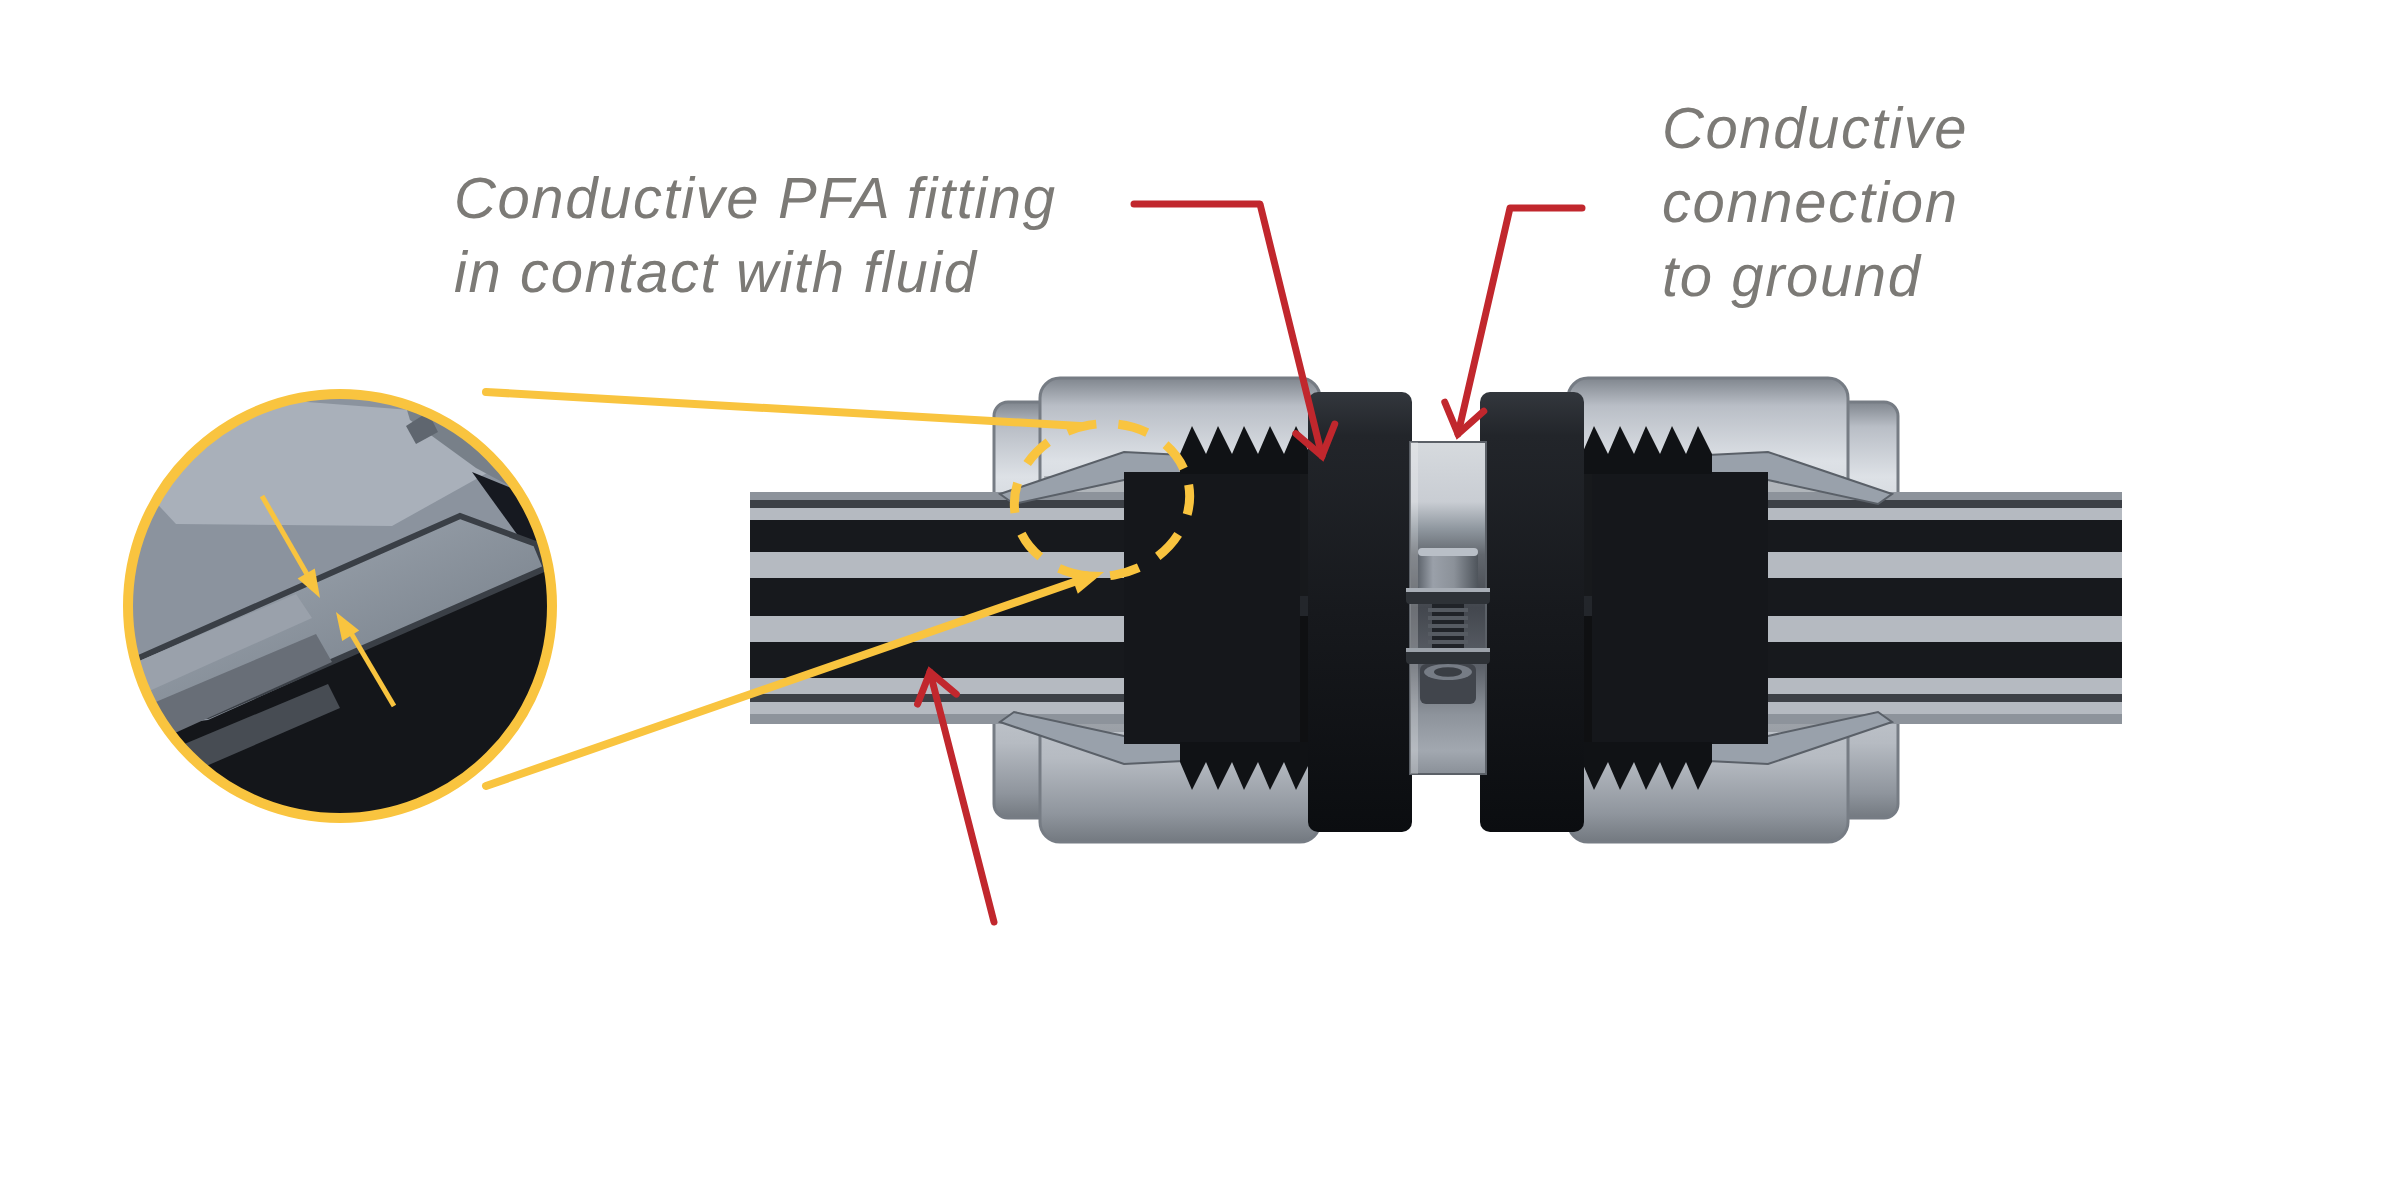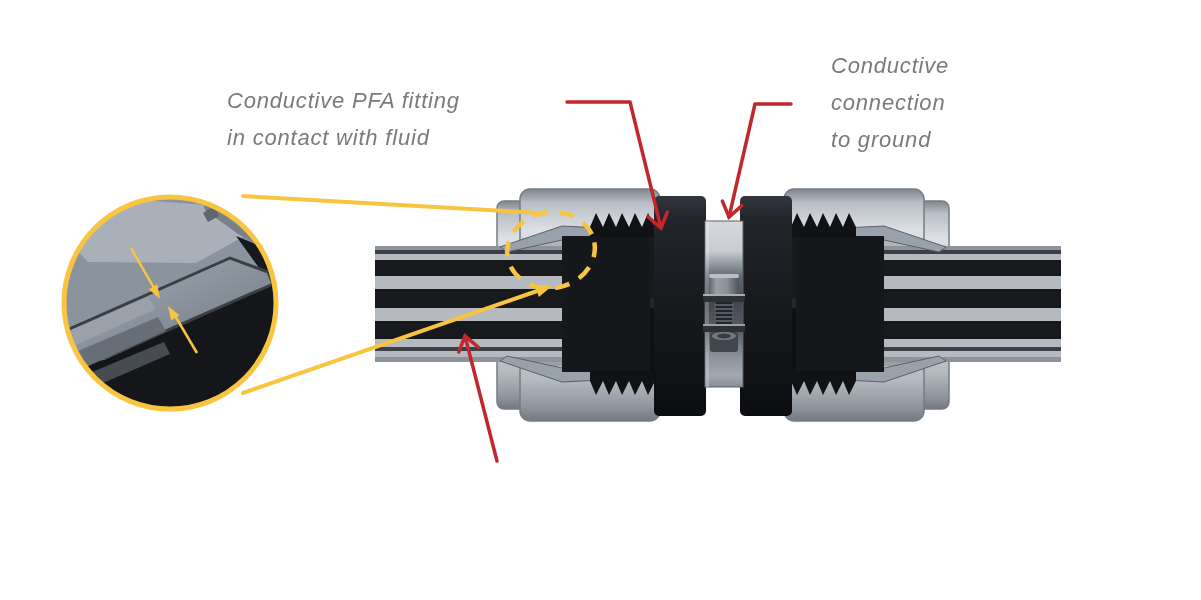--- a/index.html
+++ b/index.html
@@ -20,21 +20,21 @@
     left: 0;
     top: 0;
     width: 1201px;
     height: 600px;
     display: block;
   }
   .callout-label {
     position: absolute;
     font-style: italic;
     font-weight: 400;
-    font-size: 22px;
+    font-size: 29px;
     line-height: 37px;
     letter-spacing: 0.8px;
     color: #7c7a76;
     white-space: pre-line;
     user-select: none;
   }
   #label-fitting { left: 227px; top: 82px; }
   #label-ground  { left: 831px; top: 47px; }
   #label-stripes { left: 486px; top: 466px; }
 </style>

